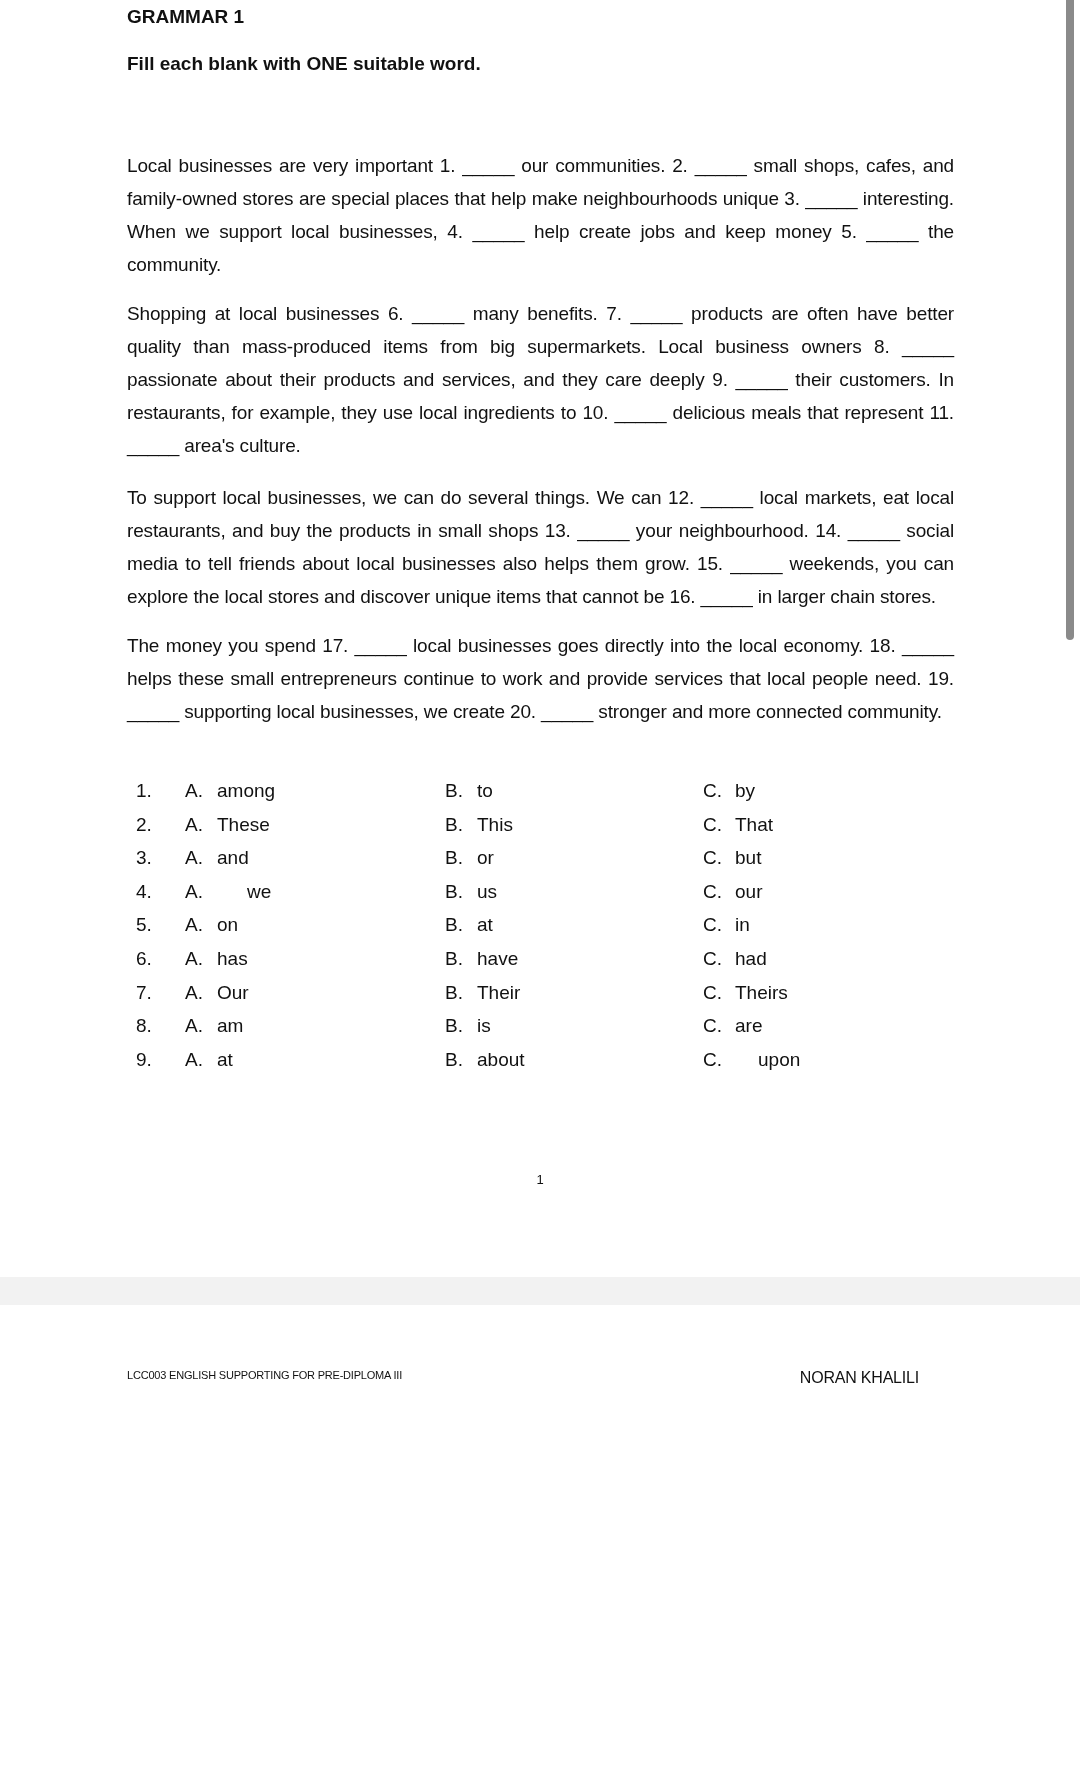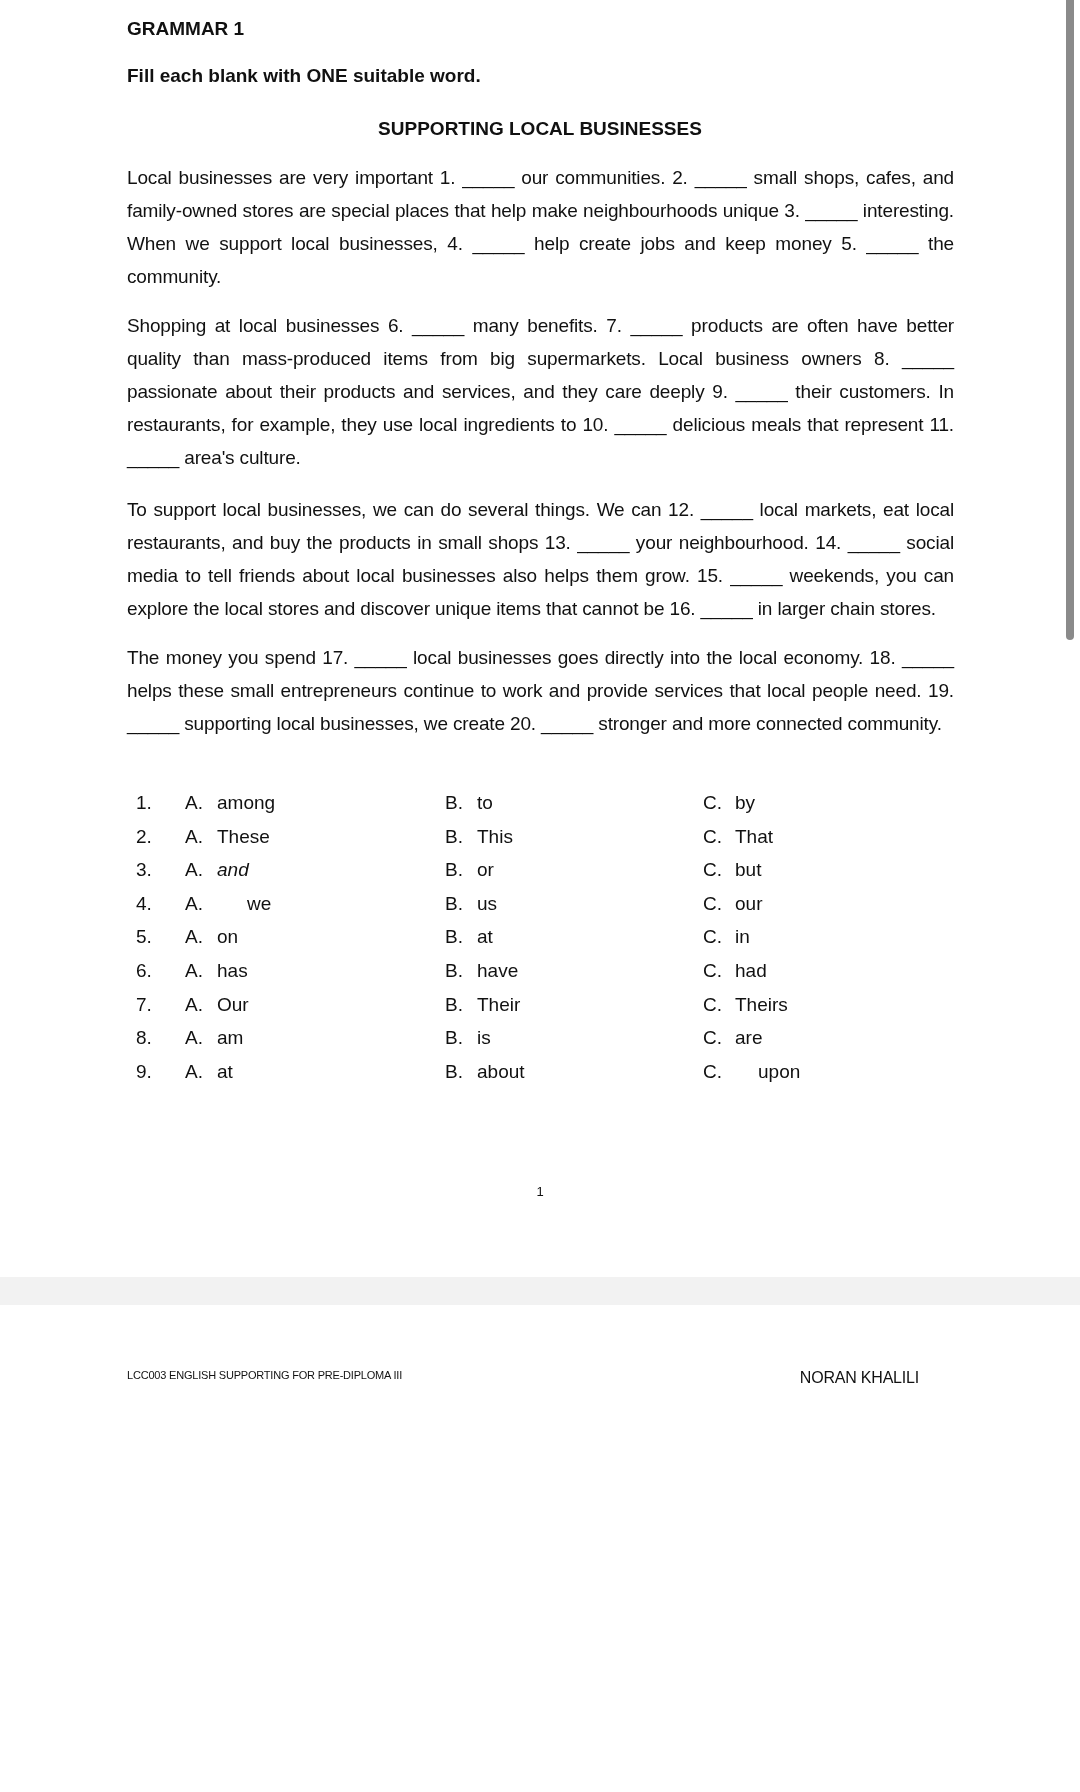--- a/index.html
+++ b/index.html
@@ -2,21 +2,21 @@
 <html><head>
 <meta charset="utf-8">
 <style>
   html, body { margin: 0; padding: 0; }
   body {
     width: 1080px; height: 1792px; position: relative; overflow: hidden;
     background: #ffffff; color: #111111;
     font-family: "Liberation Sans", sans-serif;
   }
   .page { position: absolute; left: 0; width: 1080px; background: #fff; }
-  #page1 { top: 12px; height: 1277px; }
+  #page1 { top: 0; height: 1277px; }
   #page-gap { position: absolute; left: 0; top: 1277px; width: 1080px; height: 28px; background: #f2f2f2; }
   #page2 { top: 1305px; height: 487px; }
 
   .title { position: absolute; left: 127px; top: 6px; font-size: 19px; font-weight: bold; }
   .instruction { position: absolute; left: 127px; top: 53px; font-size: 19px; font-weight: bold; }
   .passage-title { position: absolute; left: 127px; width: 826px; top: 106px; text-align: center; font-size: 19px; font-weight: bold; }
 
   .passage { position: absolute; left: 127px; width: 827px; font-size: 19px; line-height: 33px; text-align: justify; letter-spacing: -0.15px; }
   #para1 { top: 149px; }
   #para2 { top: 297px; }
@@ -41,21 +41,20 @@
     position: absolute; left: 1066px; top: 0; width: 8px; height: 640px;
     background: #8a8a8a; border-radius: 0 0 4px 4px;
   }
 </style>
 </head>
 <body>
 
 <div class="page" id="page1">
   <div class="title">GRAMMAR 1</div>
   <div class="instruction">Fill each blank with ONE suitable word.</div>
-  <div class="passage-title">SUPPORTING LOCAL BUSINESSES</div>
 
   <div class="passage" id="para1">Local businesses are very important 1. _____ our communities. 2. _____ small shops, cafes, and family-owned stores are special places that help make neighbourhoods unique 3. _____ interesting. When we support local businesses, 4. _____ help create jobs and keep money 5. _____ the community.</div>
   <div class="passage" id="para2">Shopping at local businesses 6. _____ many benefits. 7. _____ products are often have better quality than mass-produced items from big supermarkets. Local business owners 8. _____ passionate about their products and services, and they care deeply 9. _____ their customers. In restaurants, for example, they use local ingredients to 10. _____ delicious meals that represent 11. _____ area's culture.</div>
   <div class="passage" id="para3">To support local businesses, we can do several things. We can 12. _____ local markets, eat local restaurants, and buy the products in small shops 13. _____ your neighbourhood. 14. _____ social media to tell friends about local businesses also helps them grow. 15. _____ weekends, you can explore the local stores and discover unique items that cannot be 16. _____ in larger chain stores.</div>
   <div class="passage" id="para4">The money you spend 17. _____ local businesses goes directly into the local economy. 18. _____ helps these small entrepreneurs continue to work and provide services that local people need. 19. _____ supporting local businesses, we create 20. _____ stronger and more connected community.</div>
 
   <div class="options" id="options1">
       <div class="opt-row">
         <span class="opt-num">1.</span>
         <span class="opt-a"><span class="letter" style="position: static;">A.</span><span style="position: static;">among</span></span>
@@ -63,21 +62,21 @@
         <span class="opt-c"><span class="letter" style="position: static;">C.</span><span style="position: static;">by</span></span>
       </div>
       <div class="opt-row">
         <span class="opt-num">2.</span>
         <span class="opt-a"><span class="letter" style="position: static;">A.</span><span style="position: static;">These</span></span>
         <span class="opt-b"><span class="letter" style="position: static;">B.</span><span style="position: static;">This</span></span>
         <span class="opt-c"><span class="letter" style="position: static;">C.</span><span style="position: static;">That</span></span>
       </div>
       <div class="opt-row">
         <span class="opt-num">3.</span>
-        <span class="opt-a"><span class="letter" style="position: static;">A.</span><span style="position: static; font-style: italic;">and</span></span>
+        <span class="opt-a"><span class="letter" style="position: static;">A.</span><span style="position: static;">and</span></span>
         <span class="opt-b"><span class="letter" style="position: static;">B.</span><span style="position: static;">or</span></span>
         <span class="opt-c"><span class="letter" style="position: static;">C.</span><span style="position: static; text-align: center;">but</span></span>
       </div>
       <div class="opt-row">
         <span class="opt-num">4.</span>
         <span class="opt-a"><span class="letter" style="position: static;">A.</span><span style="position: static; margin-left: 30px;">we</span></span>
         <span class="opt-b"><span class="letter" style="position: static;">B.</span><span style="position: static;">us</span></span>
         <span class="opt-c"><span class="letter" style="position: static;">C.</span><span style="position: static;">our</span></span>
       </div>
       <div class="opt-row">

